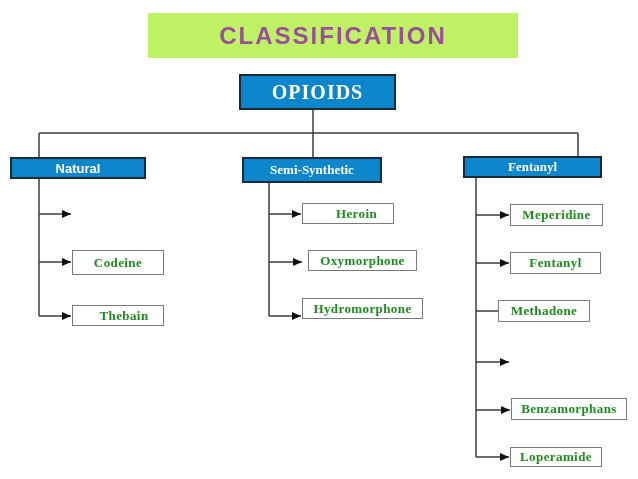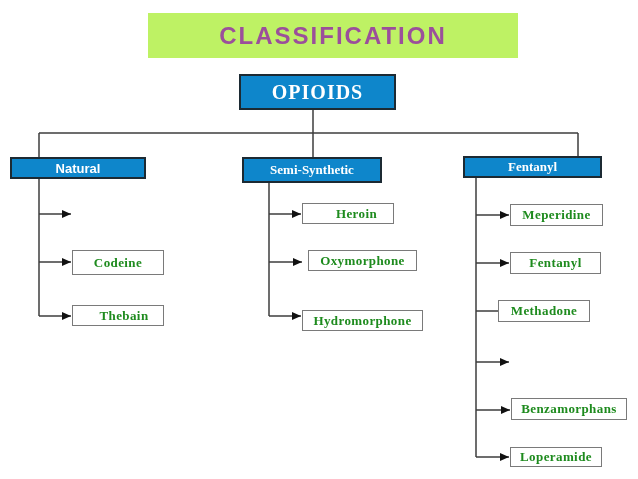--- a/index.html
+++ b/index.html
@@ -38,21 +38,21 @@
   
   #n-opioids       { left:239px; top:74px;  width:157px; height:36px; }
   #n-natural       { left:10px;  top:157px; width:136px; height:22px; }
   #n-semi          { left:242px; top:157px; width:140px; height:26px; }
   #n-synthetic     { left:463px; top:156px; width:139px; height:22px; }
   #n-morphine      { left:72px;  top:203px; width:92px;  height:21px; }
   #n-codeine       { left:72px;  top:250px; width:92px;  height:25px; }
   #n-thebain       { left:72px;  top:305px; width:92px;  height:21px;padding-left:12px; }
   #n-heroin        { left:302px; top:203px; width:92px;  height:21px;padding-left:17px; }
   #n-oxymorphone   { left:308px; top:250px; width:109px; height:21px; }
-  #n-hydromorphone { left:302px; top:310px; width:121px; height:21px; }
+  #n-hydromorphone { left:302px; top:298px; width:121px; height:21px; }
   #n-meperidine    { left:510px; top:204px; width:93px;  height:22px; }
   #n-fentanyl      { left:510px; top:252px; width:91px;  height:22px; }
   #n-methadone     { left:498px; top:300px; width:92px;  height:22px; }
   #n-morphinians   { left:510px; top:352px; width:92px;  height:21px; }
   #n-benzamorphans { left:511px; top:398px; width:116px; height:22px; }
   #n-loperamide    { left:510px; top:447px; width:92px;  height:20px; }
 </style>
 </head>
 <body>
 

